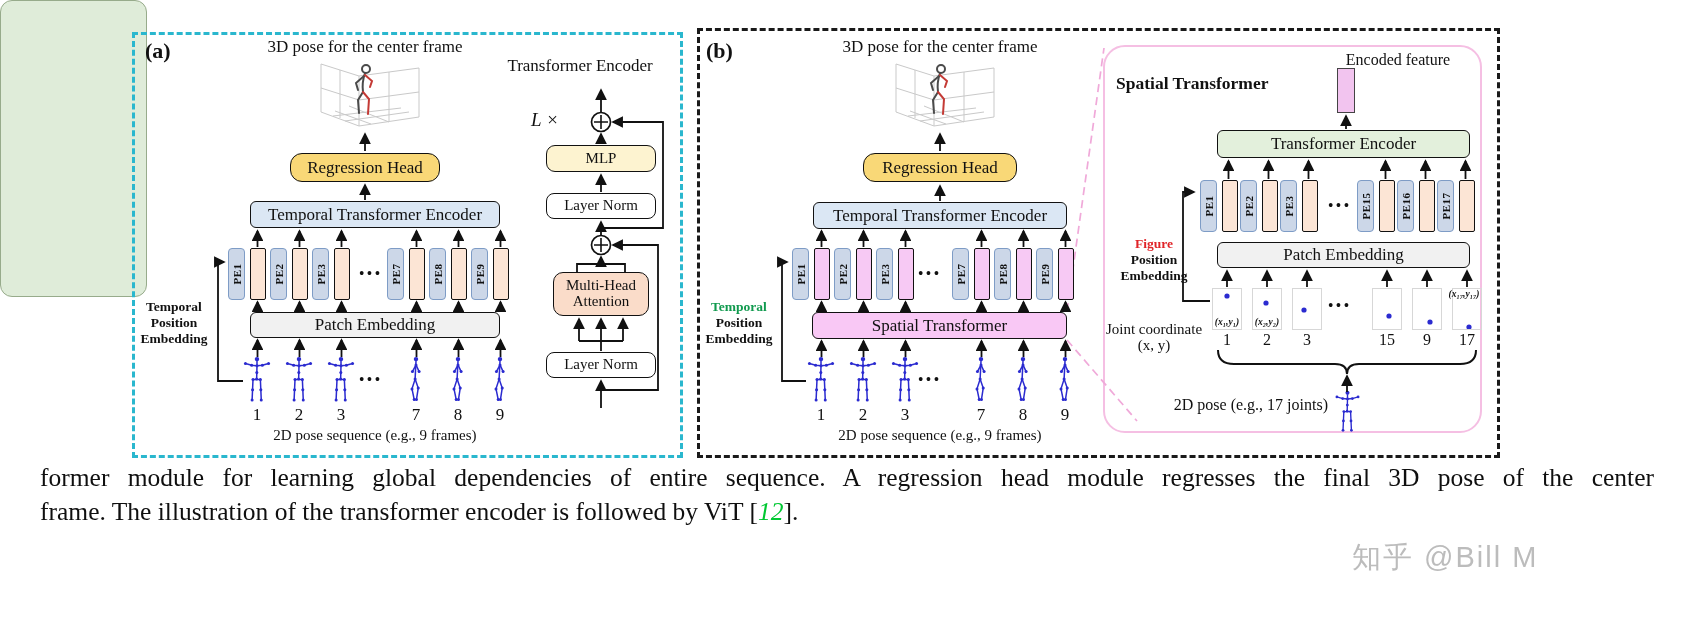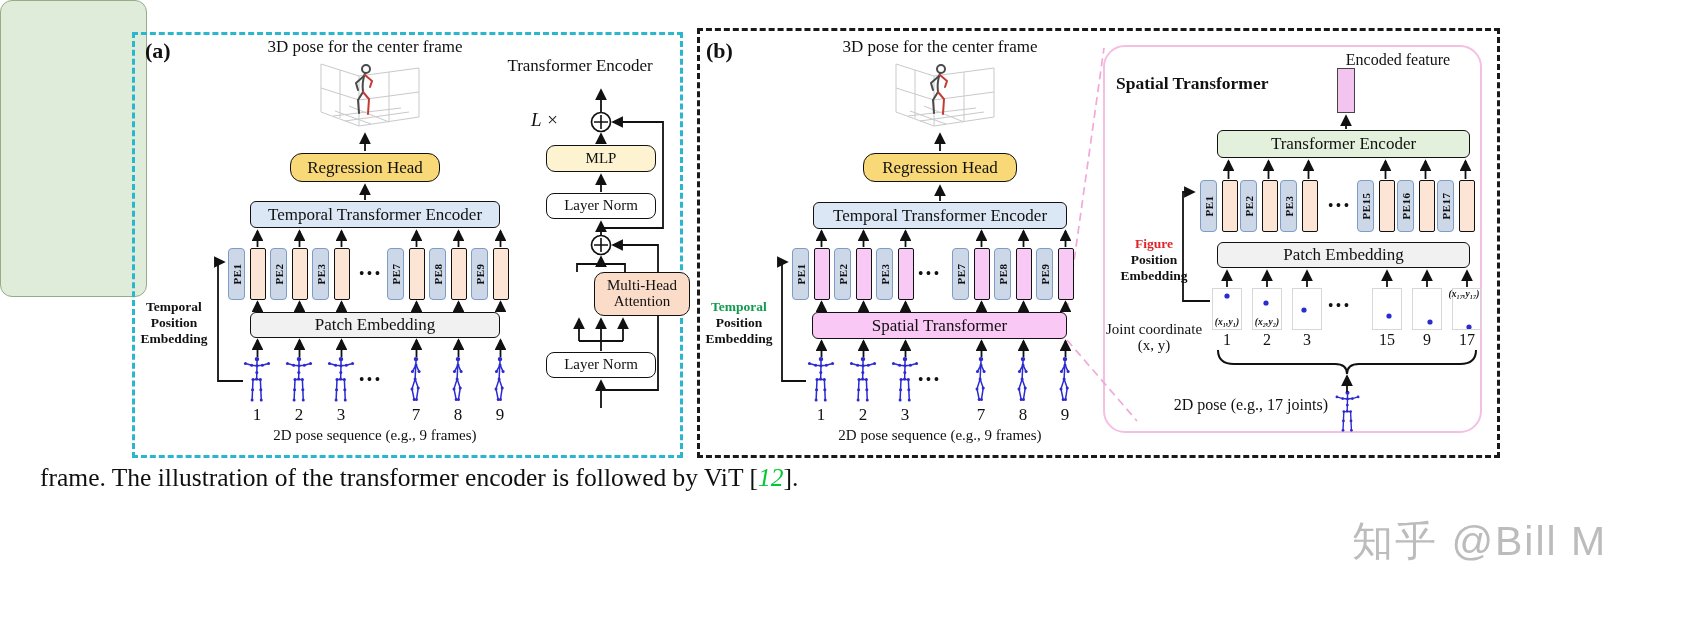--- a/index.html
+++ b/index.html
@@ -55,22 +55,22 @@
   .fill-mha{background:var(--attention_fill,#fadcc9);border-radius:10px;font-size:15px;}
   .enc-bar{position:absolute;z-index:2;box-sizing:border-box;background:var(--encoded_feature_fill,#f2c4ef);border:1.5px solid #444;}
   .jsq{position:absolute;z-index:2;box-sizing:border-box;width:30px;height:42px;border:1.5px solid #d7d7d7;background:transparent;}
   .coord-lbl{position:absolute;z-index:2;font-size:9.5px;font-weight:700;font-style:italic;transform:translateX(-50%);white-space:nowrap;}
   .lx{position:absolute;z-index:2;font-size:19px;font-style:italic;}
   
   #caption{position:absolute;left:40px;top:461px;width:1614px;z-index:2;font-size:25.5px;line-height:34px;color:#0f0f0f;}
   .cap-line{height:34px;white-space:nowrap;}
   .just{text-align:justify;text-align-last:justify;white-space:normal;height:34px;overflow:hidden;}
   .cite{color:var(--citation_green,#00c832);font-style:italic;}
-  #watermark{position:absolute;z-index:1;left:1352px;top:514px;font-family:"Liberation Sans","DejaVu Sans",sans-serif;
-             font-size:41px;color:var(--watermark_gray,#bcbcbc);letter-spacing:2px;white-space:nowrap;}
+  #watermark{position:absolute;z-index:1;left:1352px;top:538px;font-family:"Liberation Sans","DejaVu Sans",sans-serif;
+             font-size:29px;color:var(--watermark_gray,#bcbcbc);letter-spacing:2px;white-space:nowrap;}
 </style>
 </head>
 <body>
 
 <div id="canvas">
 
   <div id="panel-a" class="panel"></div>
   <div id="panel-b" class="panel"></div>
   <div id="detail-panel" class="panel"></div>
   <div id="encoder-panel"></div>
@@ -310,21 +310,21 @@
   <span class="num" style="left:341px;top:405px;">3</span>
   <span class="num" style="left:416px;top:405px;">7</span>
   <span class="num" style="left:458px;top:405px;">8</span>
   <span class="num" style="left:500px;top:405px;">9</span>
   <div class="seq-caption" style="left:235px;top:427px;width:280px;">2D pose sequence (e.g., 9 frames)</div>
 
   <div class="small-title" style="left:488px;top:56px;width:184px;">Transformer Encoder</div>
   <div class="lx" style="left:531px;top:109px;">L ×</div>
   <div class="fig-box fill-mlp" style="left:546px;top:145px;width:110px;height:27px;">MLP</div>
   <div class="fig-box fill-ln" style="left:546px;top:193px;width:110px;height:26px;">Layer Norm</div>
-  <div class="fig-box fill-mha" style="left:553px;top:272px;width:96px;height:44px;margin-left:41px;">
+  <div class="fig-box fill-mha" style="left:553px;top:272px;width:96px;height:44px;">
     <div>
         <div>Multi-Head</div>
         <div>Attention</div>
       </div>
   </div>
   <div class="fig-box fill-ln" style="left:546px;top:352px;width:110px;height:26px;">Layer Norm</div>
 
   <div class="panel-label" style="left:706px;top:38px;">(b)</div>
   <div class="small-title" style="left:810px;top:37px;width:260px;">3D pose for the center frame</div>
   <div class="fig-box fill-rh" style="left:863px;top:153px;width:154px;height:29px;">Regression Head</div>
@@ -456,16 +456,17 @@
   <span class="num-d" style="left:1267px;top:331px;">2</span>
   <span class="num-d" style="left:1307px;top:331px;">3</span>
   <span class="num-d" style="left:1387px;top:331px;">15</span>
   <span class="num-d" style="left:1427px;top:331px;">9</span>
   <span class="num-d" style="left:1467px;top:331px;">17</span>
 
   <div class="small-title" style="left:1160px;top:396px;width:168px;font-size:16px;text-align:right;">2D pose (e.g., 17 joints)</div>
 
   <div id="watermark">知乎 @Bill M</div>
   <div id="caption">
+    <div class="cap-line just">former module for learning global dependencies of entire sequence.  A regression head module regresses the final 3D pose of the center</div>
     <div class="cap-line"><span>frame. The illustration of the transformer encoder is followed by ViT [</span><span class="cite">12</span><span>].</span></div>
   </div>
 
 </div>
 
 </body></html>

